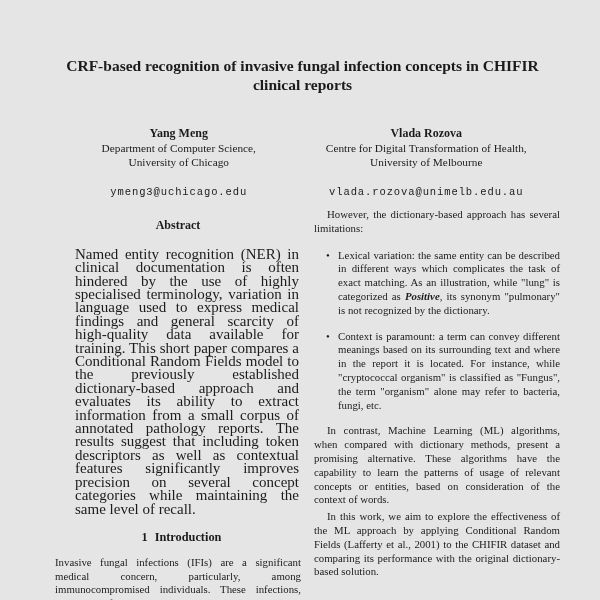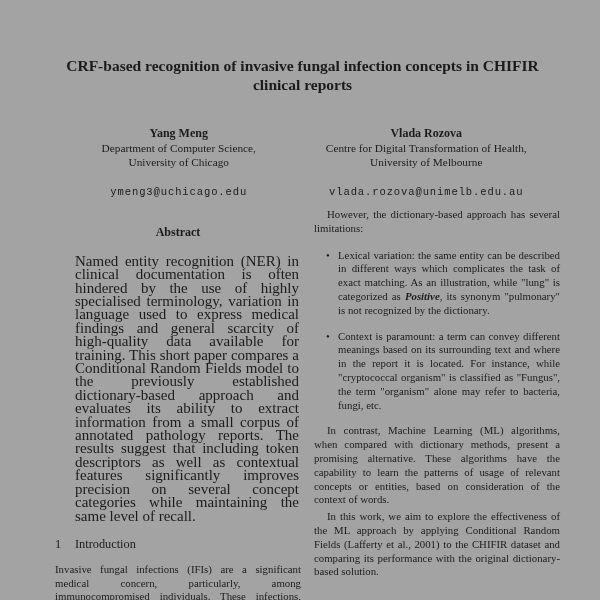--- a/index.html
+++ b/index.html
@@ -13,21 +13,21 @@
     font-family: "Liberation Serif", serif;
     color: #1b1b1b;
   }
   .page {
     position: relative;
     width: 600px;
     height: 600px;
     box-sizing: border-box;
     padding: 56px 50px 0 55px;
     overflow: hidden;
-    background: #a3a3a3;
+    background: #e5e5e5;
   }
   .title {
     text-align: center;
     font-weight: bold;
     font-size: 15.5px;
     line-height: 19px;
     margin: 0 auto 13px auto;
     max-width: 505px;
   }
   .authors-row {
@@ -69,33 +69,33 @@
     width: 246px;
     min-width: 246px;
     font-size: 10.8px;
     line-height: 13.8px;
     text-align: justify;
   }
   .abstract-heading {
     text-align: center;
     font-weight: bold;
     font-size: 12px;
-    margin: 18px 0 15px 0;
+    margin: 11px 0 15px 0;
   }
   .abstract-body {
     font-size: 15px;
     line-height: 13.4px;
     padding: 0 2px 0 20px;
     text-align: justify;
   }
   .section-heading {
-    font-weight: normal;
+    font-weight: bold;
     font-size: 12.3px;
     margin: 15px 0 11px 0;
-    text-align: left;
+    text-align: center;
   }
   .section-heading .sec-num {
     display: inline-block;
     width: 20px;
   }
   .para {
     margin: 0 0 0 0;
   }
   .para.indent {
     text-indent: 13px;

